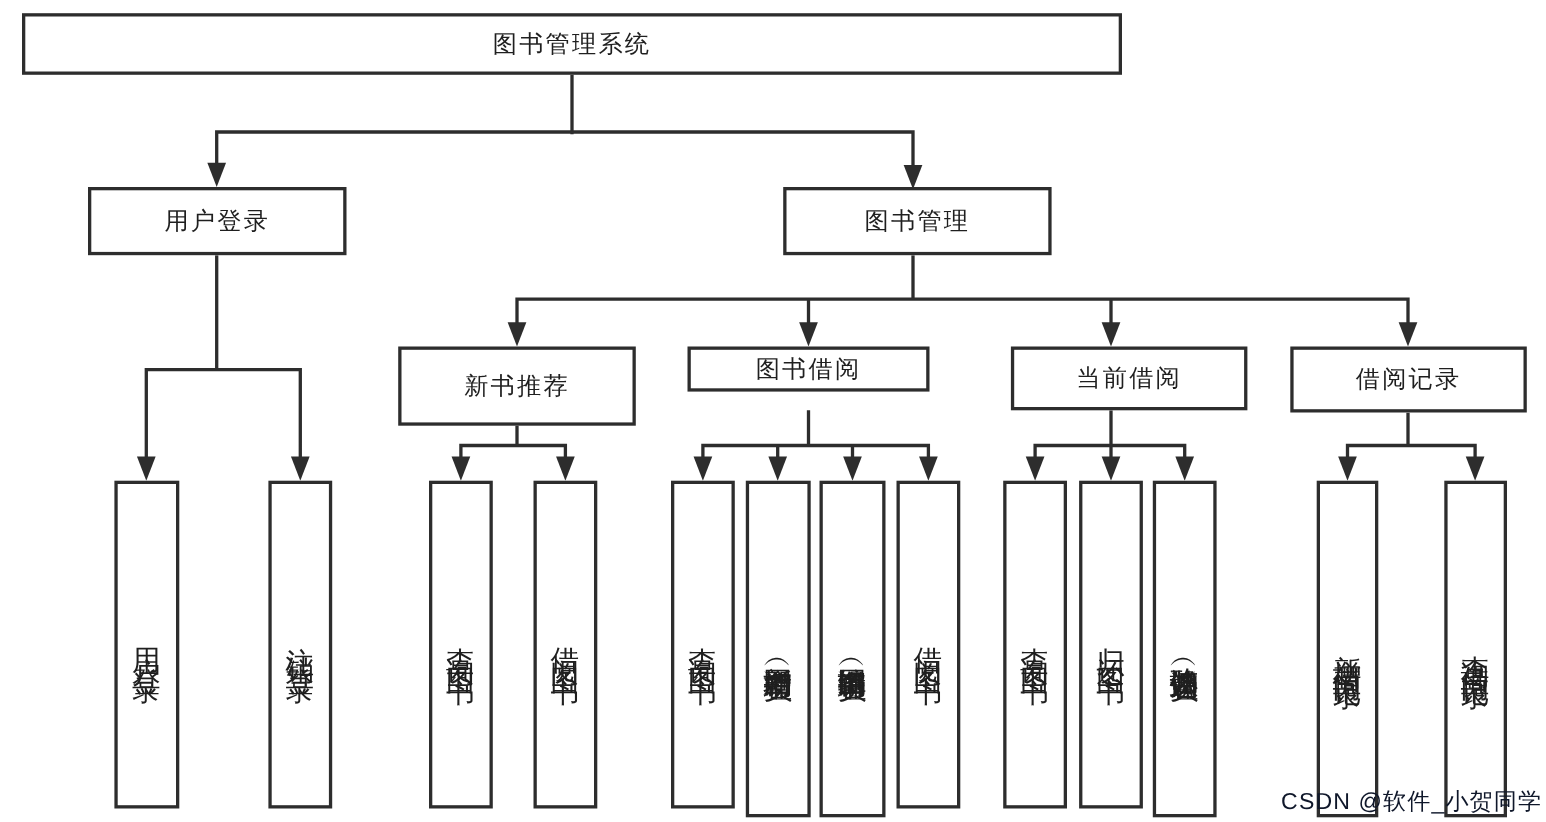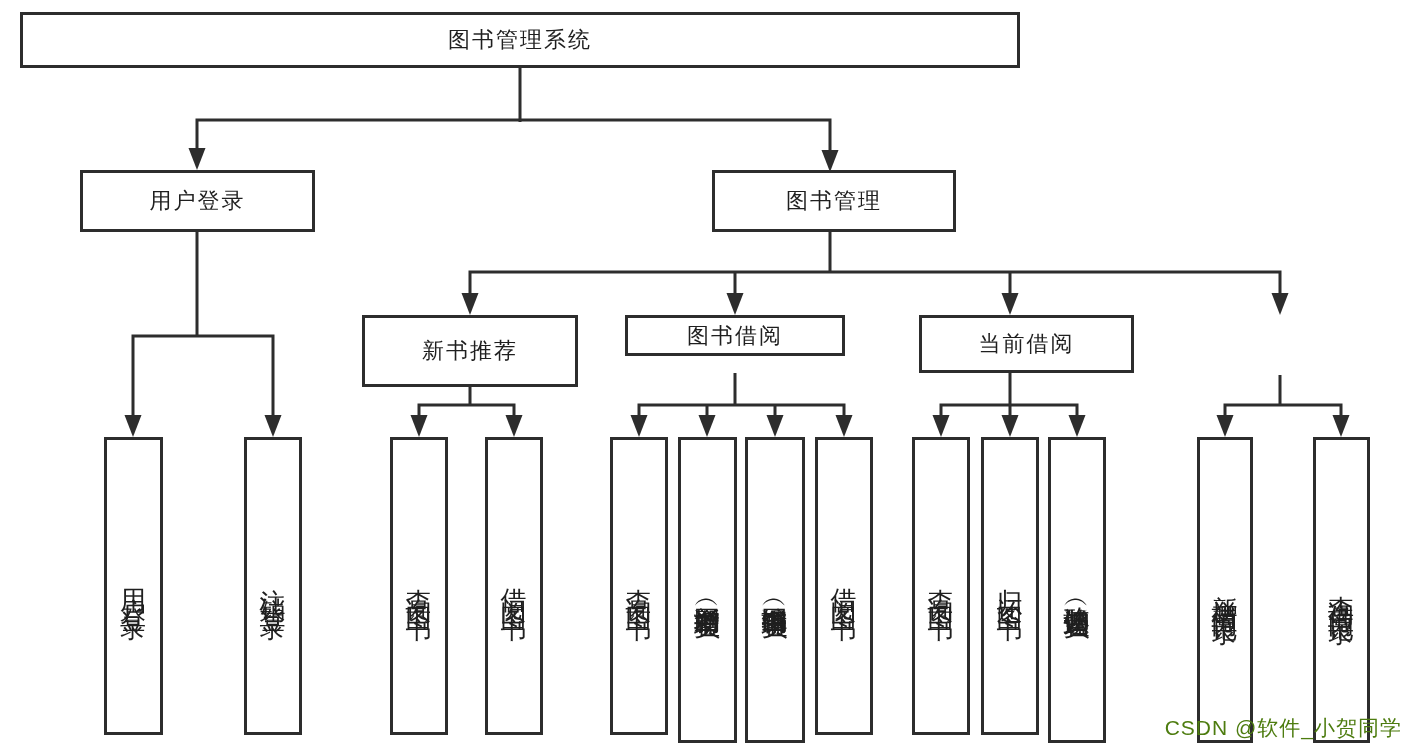--- a/index.html
+++ b/index.html
@@ -28,21 +28,21 @@
     white-space:nowrap;
     line-height:1;
   }
   .len4 .vtext{letter-spacing:9px;}
   .len6 .vtext{letter-spacing:5px;}
   .len9 .vtext{letter-spacing:1px;}
   .watermark{
     position:absolute;
     right:3px;top:714px;
     font-size:21px;
-    color:#4d7c0f;
+    color:#0f172a;
     z-index:5;
     letter-spacing:1px;
     white-space:nowrap;
   }
 </style>
 </head>
 <body>
 
 <div class="canvas">
 
@@ -104,20 +104,23 @@
 
   <div class="node h" style="left:362px;top:315px;width:216px;height:72px;justify-content:center;">
     <span>新书推荐</span>
   </div>
   <div class="node h" style="left:625px;top:315px;width:220px;height:41px;">
     <span>图书借阅</span>
   </div>
   <div class="node h" style="left:903px;top:315px;width:215px;height:58px;margin-left:16px;">
     <span>当前借阅</span>
   </div>
+  <div class="node h" style="left:1173px;top:315px;width:215px;height:60px;">
+    <span>借阅记录</span>
+  </div>
 
   <div class="node v len4" style="left:104px;top:437px;width:59px;height:298px;">
     <span class="vtext">用户登录</span>
   </div>
   <div class="node v len4" style="left:244px;top:437px;width:58px;height:298px;">
     <span class="vtext">注销登录</span>
   </div>
 
   <div class="node v len4" style="left:390px;top:437px;width:58px;height:298px;">
     <span class="vtext">查询图书</span>

